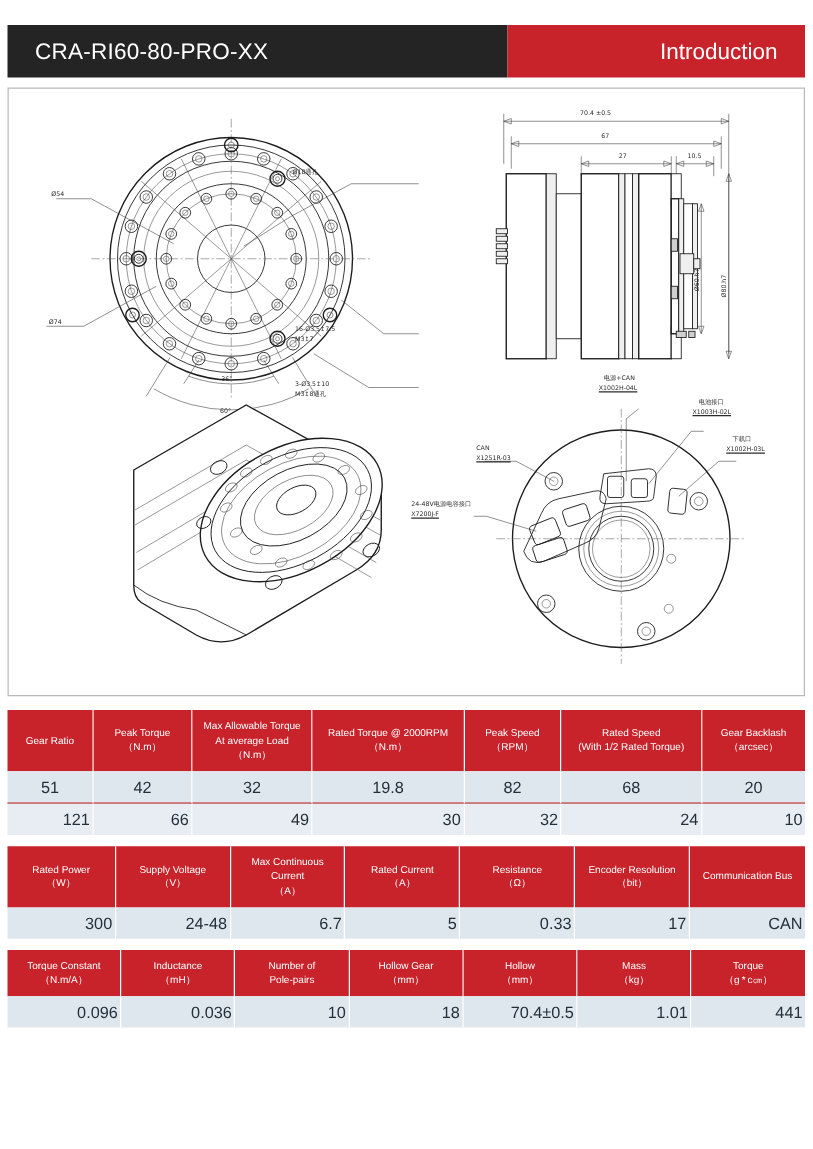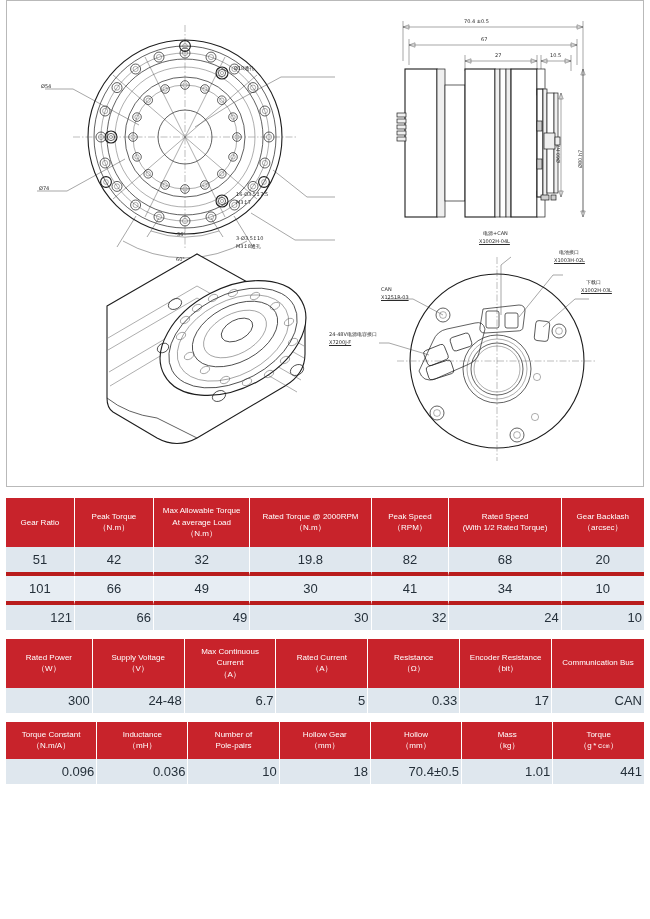--- a/index.html
+++ b/index.html
@@ -51,32 +51,36 @@
   .tbl { margin-bottom: 9px; }
   .tbl th {
     background: #c8232b; color: #ffffff; font-weight: normal;
     font-size: 8px; line-height: 1.45; padding: 7px 2px;
     border-right: 1px solid #ffffff; vertical-align: middle; text-align: center;
   }
   .tbl th:last-child { border-right: none; margin-top: 28px; }
   .tbl td {
     font-size: 13px; color: #25303a; text-align: center;
     padding: 5px 2px; border-right: 1px solid #ffffff;
-    border-bottom: 4px solid #b91c1c; background: #dfe7ee;
+    border-bottom: 1px solid #b91c1c; background: #dfe7ee;
   }
   .tbl td:last-child { border-right: none; }
   .tbl tbody tr:nth-child(even) td { background: #e7edf3; }
   .tbl tbody tr:last-child td { border-bottom: none; text-align: right; }
   .hdr-sub { display: block; }
 </style>
 </head>
 <body>
 
 <div class="page">
 
+  <div class="header">
+    <div class="header-left">CRA-RI60-80-PRO-XX</div>
+    <div class="header-right">Introduction</div>
+  </div>
 
   <div class="drawings">
 
     <div class="dw" style="left:30px; top:8px;">
       <svg width="300" height="290" viewBox="0 0 300 290">
         <g transform="translate(148,128)">
           <circle class="ln2" cx="0" cy="0" r="97"></circle>
           <circle class="ln" cx="0" cy="0" r="91"></circle>
           <circle class="thin" cx="0" cy="0" r="84"></circle>
           <circle class="ln" cx="0" cy="0" r="78"></circle>
@@ -450,29 +454,20 @@
           <tr>
             <td>51</td>
             <td>42</td>
             <td>32</td>
             <td>19.8</td>
             <td>82</td>
             <td>68</td>
             <td>20</td>
           </tr>
           <tr>
-            <td>101</td>
-            <td>66</td>
-            <td>49</td>
-            <td>30</td>
-            <td>41</td>
-            <td>34</td>
-            <td>10</td>
-          </tr>
-          <tr>
             <td>121</td>
             <td>66</td>
             <td>49</td>
             <td>30</td>
             <td>32</td>
             <td>24</td>
             <td>10</td>
           </tr>
         </tbody>
     </table>
@@ -504,21 +499,21 @@
             </th>
             <th>
               <span class="hdr-sub">Rated Current</span>
               <span class="hdr-sub">（A）</span>
             </th>
             <th>
               <span class="hdr-sub">Resistance</span>
               <span class="hdr-sub">（Ω）</span>
             </th>
             <th>
-              <span class="hdr-sub">Encoder Resistance</span>
+              <span class="hdr-sub">Encoder Resolution</span>
               <span class="hdr-sub">（bit）</span>
             </th>
             <th>
               <span class="hdr-sub">Communication Bus</span>
             </th>
           </tr>
         </thead>
       <tbody>
           <tr>
             <td>300</td>

